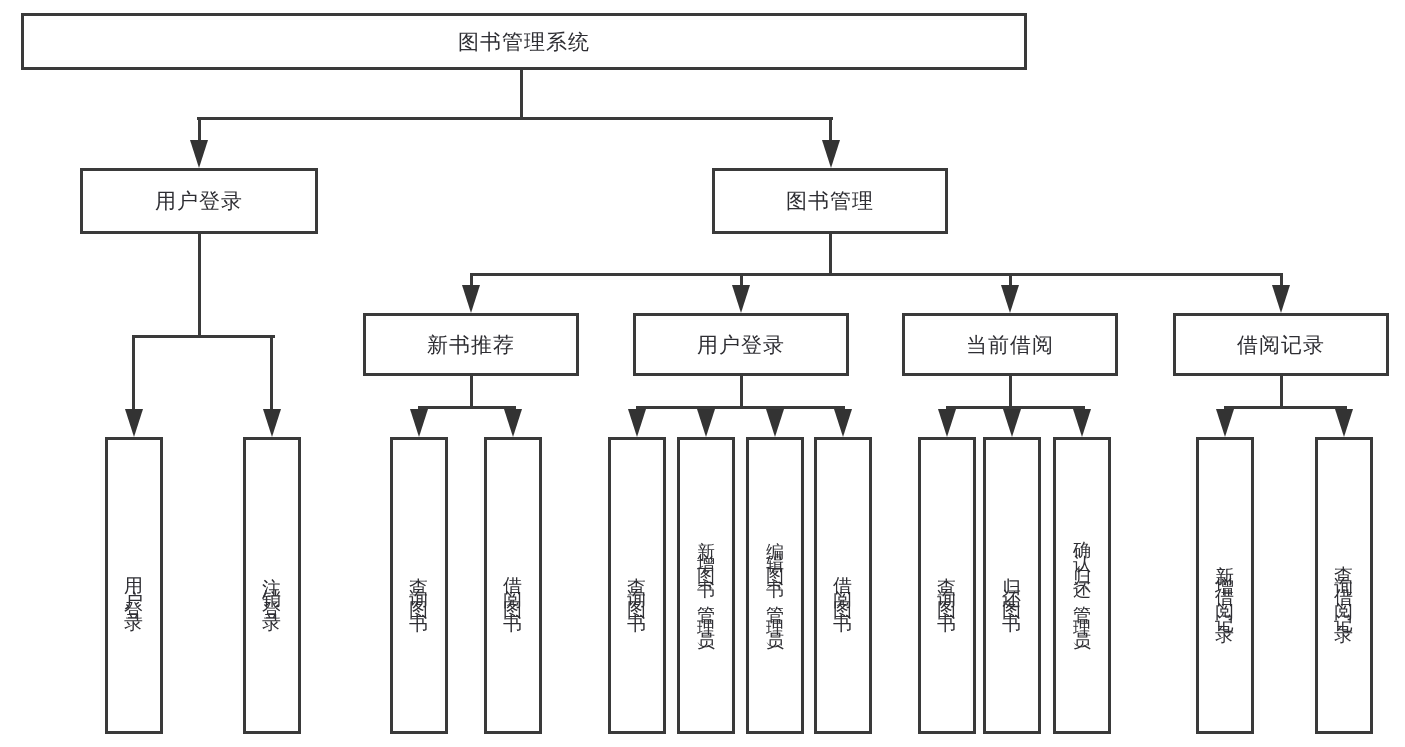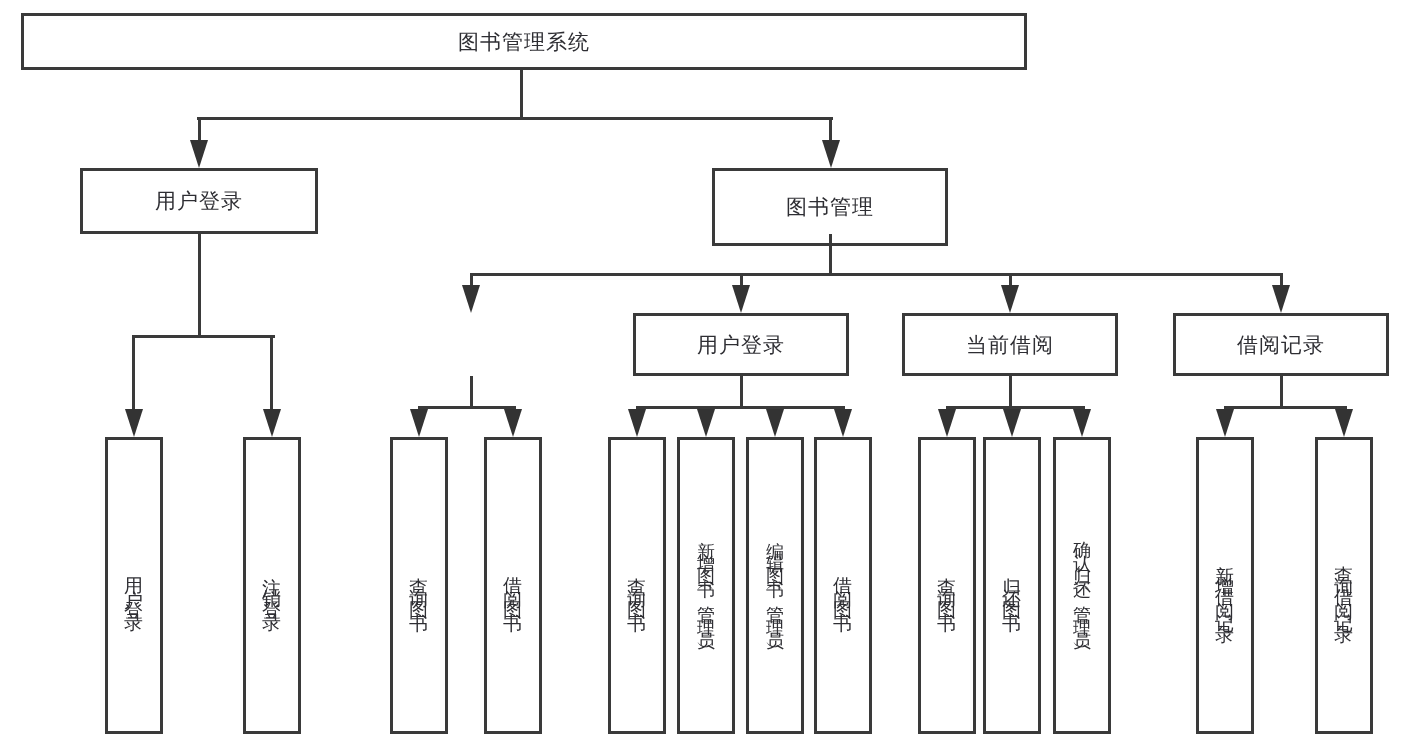--- a/index.html
+++ b/index.html
@@ -69,21 +69,21 @@
   <div class="ln" style="left:520px;top:68px;width:3px;height:52px"></div>
   <div class="ln" style="left:197px;top:117px;width:636px;height:3px"></div>
   <div class="ln" style="left:198px;top:117px;width:3px;height:26px"></div>
   <div class="ln" style="left:829px;top:117px;width:3px;height:26px"></div>
   <div class="ar" style="left:190px;top:140px"></div>
   <div class="ar" style="left:822px;top:140px"></div>
 
   <div class="node h" style="left:80px;top:168px;width:238px;height:66px">
     <span class="lbl">用户登录</span>
   </div>
-  <div class="node h" style="left:712px;top:168px;width:236px;height:78px">
+  <div class="node h" style="left:712px;top:168px;width:236px;height:66px">
     <span class="lbl">图书管理</span>
   </div>
 
   <div class="ln" style="left:198px;top:234px;width:3px;height:104px"></div>
   <div class="ln" style="left:132px;top:335px;width:143px;height:3px"></div>
   <div class="ln" style="left:132px;top:335px;width:3px;height:76px"></div>
   <div class="ln" style="left:270px;top:335px;width:3px;height:76px"></div>
   <div class="ar" style="left:125px;top:409px"></div>
   <div class="ar" style="left:263px;top:409px"></div>
 
@@ -91,20 +91,23 @@
   <div class="ln" style="left:470px;top:273px;width:813px;height:3px"></div>
   <div class="ln" style="left:470px;top:273px;width:3px;height:14px"></div>
   <div class="ln" style="left:740px;top:273px;width:3px;height:14px"></div>
   <div class="ln" style="left:1009px;top:273px;width:3px;height:14px"></div>
   <div class="ln" style="left:1280px;top:273px;width:3px;height:14px"></div>
   <div class="ar" style="left:462px;top:285px"></div>
   <div class="ar" style="left:732px;top:285px"></div>
   <div class="ar" style="left:1001px;top:285px"></div>
   <div class="ar" style="left:1272px;top:285px"></div>
 
+  <div class="node h" style="left:363px;top:313px;width:216px;height:63px">
+    <span class="lbl">新书推荐</span>
+  </div>
   <div class="node h" style="left:633px;top:313px;width:216px;height:63px">
     <span class="lbl">用户登录</span>
   </div>
   <div class="node h" style="left:1173px;top:313px;width:216px;height:63px">
     <span class="lbl">借阅记录</span>
   </div>
   <div class="node h" style="left:902px;top:313px;width:216px;height:63px">
     <span class="lbl">当前借阅</span>
   </div>
 

